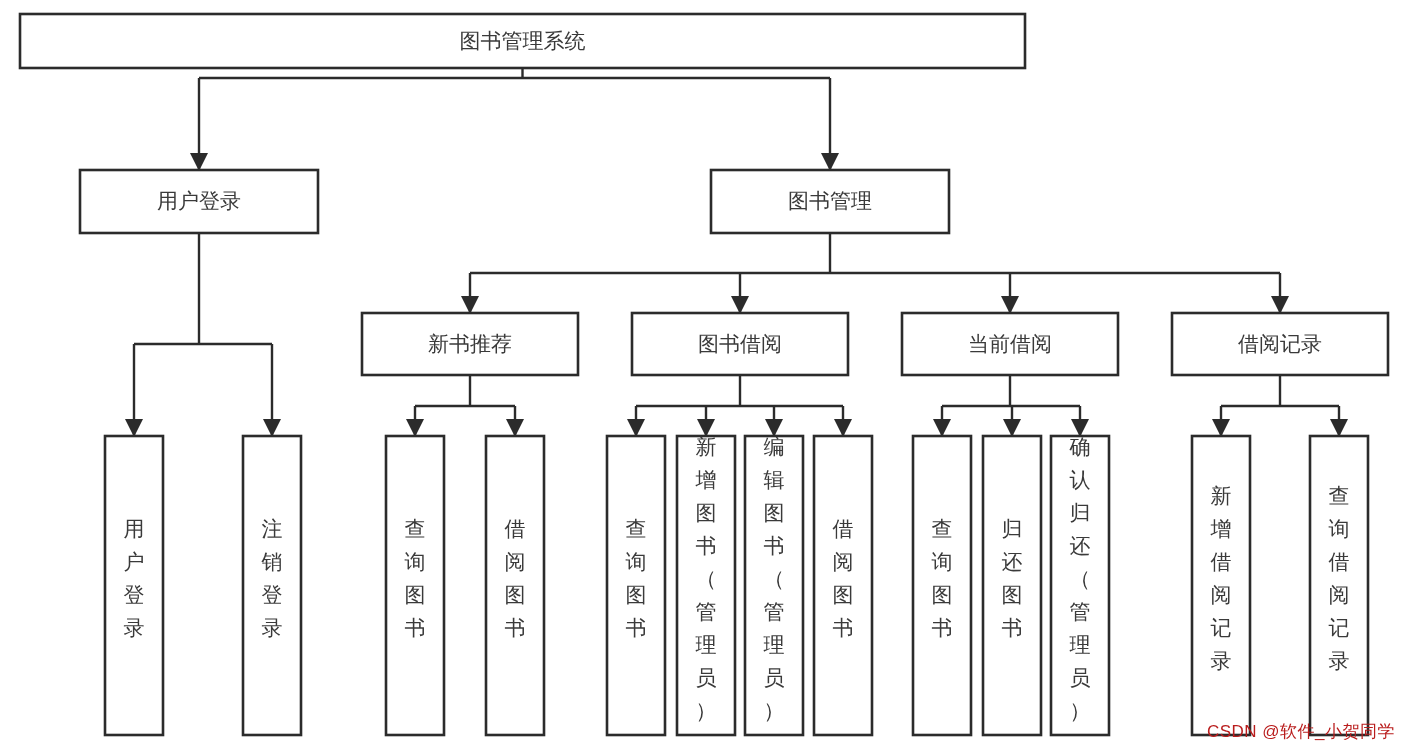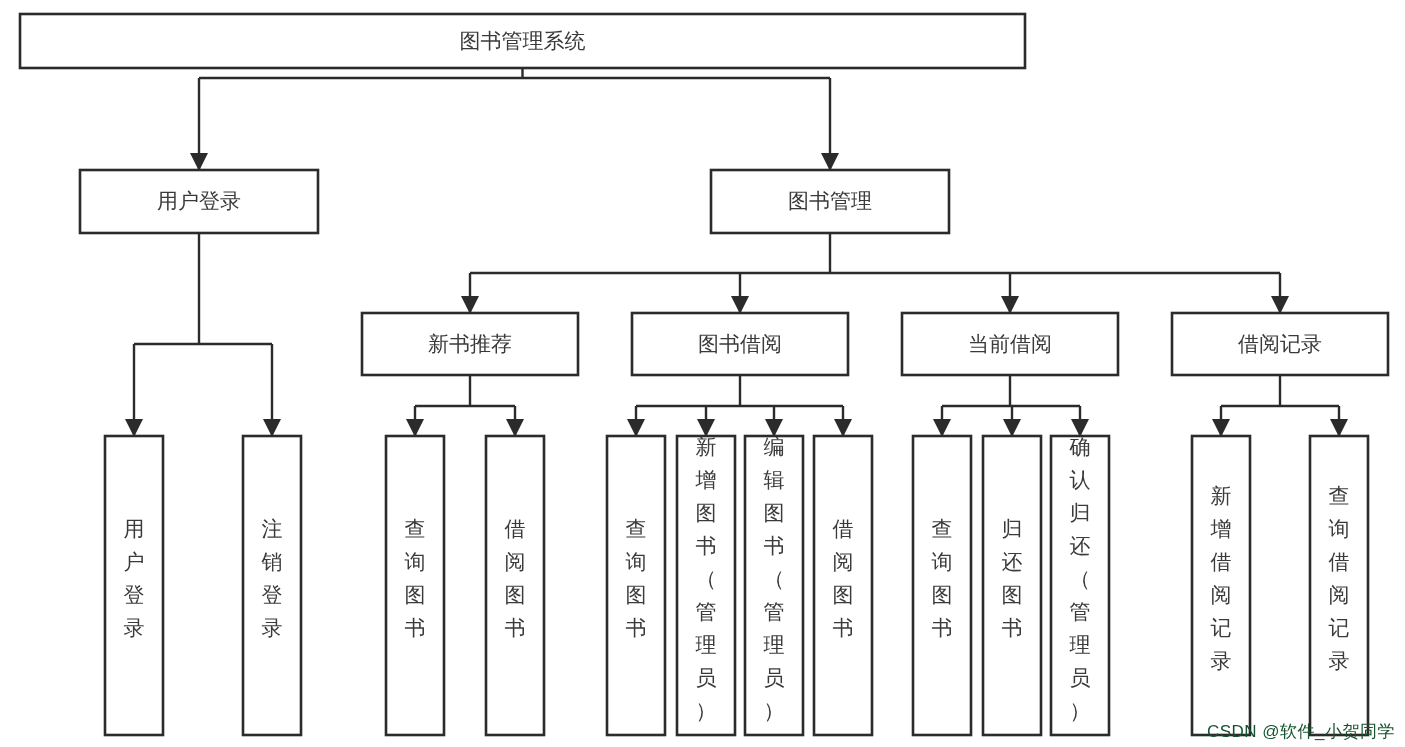--- a/index.html
+++ b/index.html
@@ -47,21 +47,21 @@
     fill: none;
   }
   .arrow-head {
     fill: #2b2b2b;
     stroke: none;
   }
   .watermark-text {
     position: absolute;
     right: 10px;
     bottom: 4px;
-    color: #14532d;
+    color: #b91c1c;
     font-size: 17px;
     font-family: "Liberation Sans", "DejaVu Sans", sans-serif;
     white-space: nowrap;
     letter-spacing: 0.5px;
   }
 </style>
 </head>
 <body>
 
 <div id="diagram-root">

